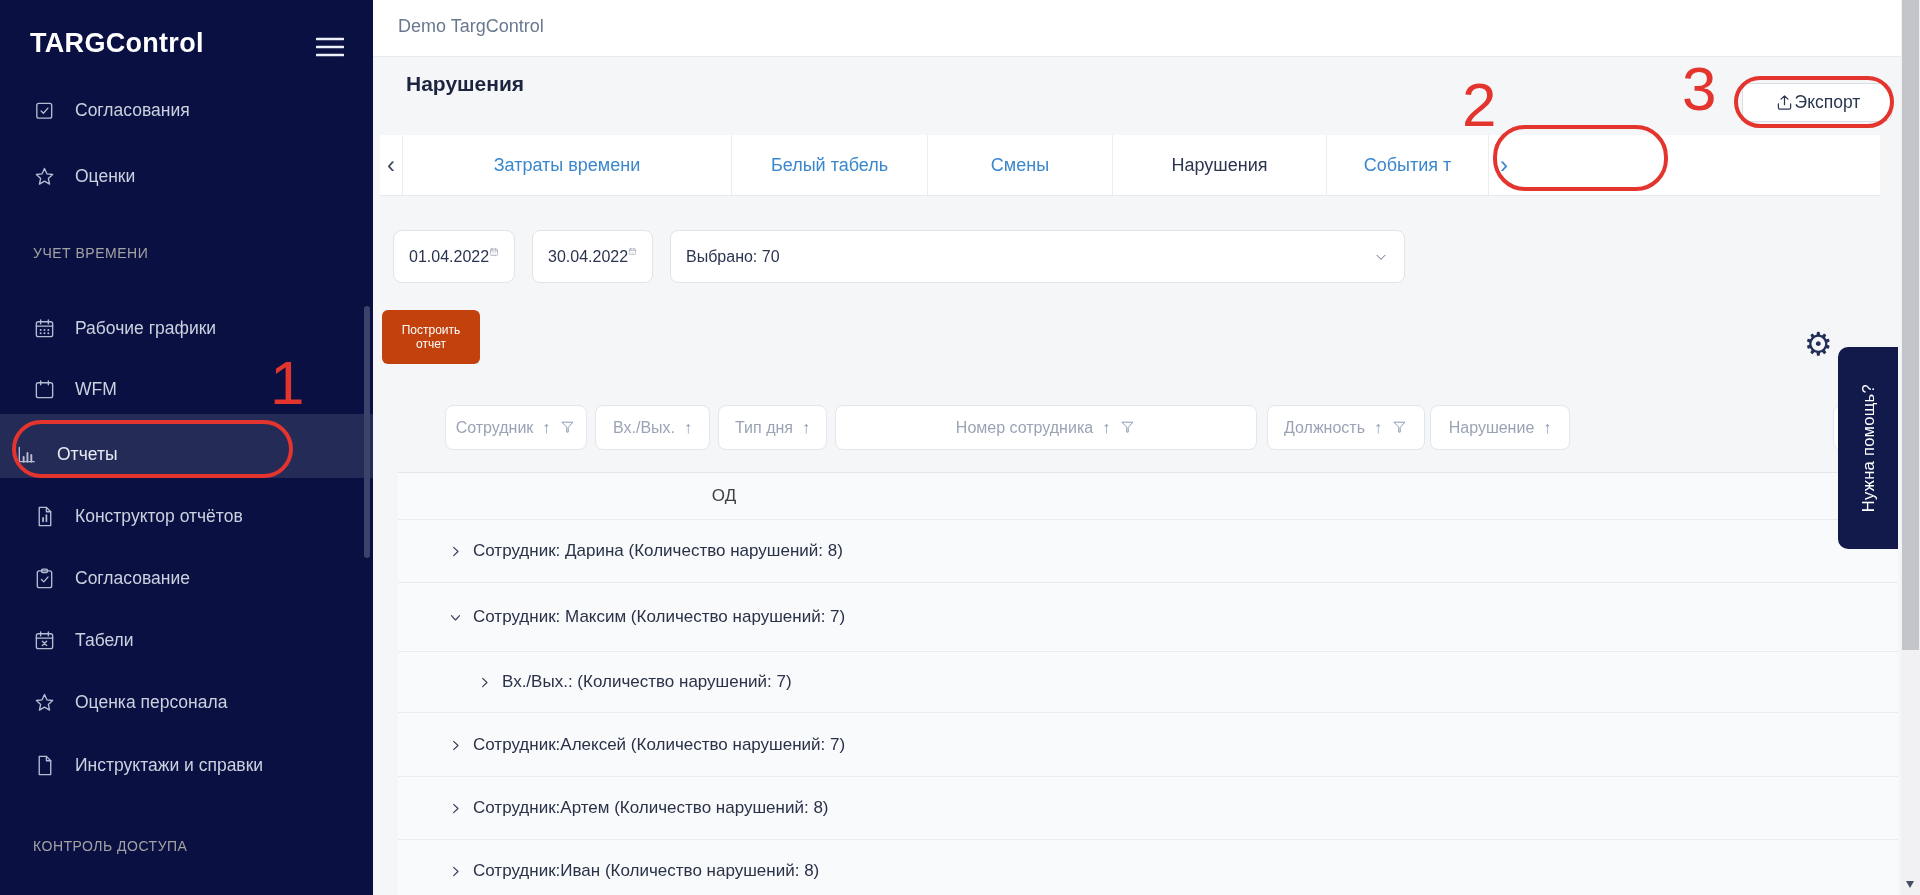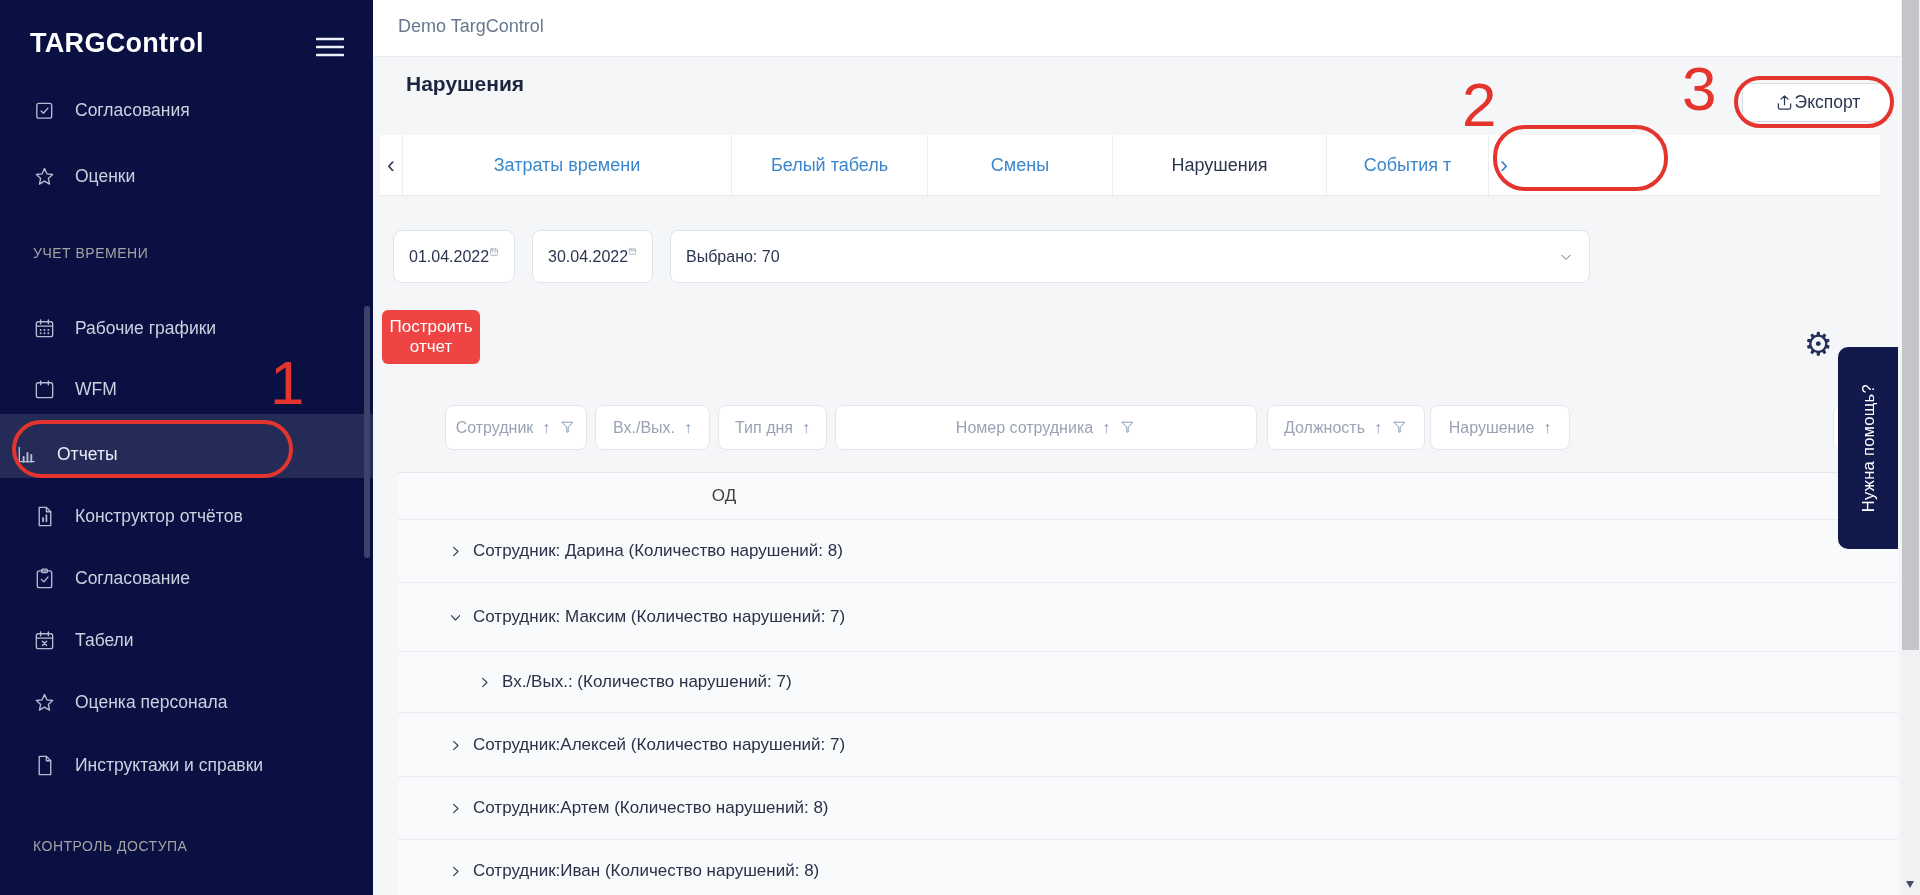--- a/index.html
+++ b/index.html
@@ -41,26 +41,26 @@
   .w-sl{width:22px}.w-t1{width:329px}.w-t2{width:196px}.w-t3{width:185px}.w-t4{width:361px}
   .w-t5{width:214px}.w-t6{width:162px}.w-sr{width:31px}
   .tab.active{color:#2b3550;}
 
   
   .fbox{position:absolute;height:53px;background:#fff;border:1px solid #dfe3ea;border-radius:8px;
         display:flex;align-items:center;justify-content:space-between;padding:0 15px;
         font-size:16px;color:#2b3550;box-sizing:border-box;cursor:pointer;}
   .date1{left:393px;top:230px;width:122px;border-radius:9px;}
   .date2{left:532px;top:230px;width:121px;}
-  .select{left:670px;top:230px;width:920px;}
+  .select{left:670px;top:230px;width:735px;}
   .cal-ic{width:20px;height:20px;color:#8b95a8;}
   .chev-ic{width:16px;height:16px;color:#5a6680;}
 
-  .build-btn{position:absolute;left:382px;top:310px;width:98px;height:54px;background:#ef4444;border:none;
-             border-radius:6px;color:#fff;font-size:17px;font-family:inherit;cursor:pointer;}
+  .build-btn{position:absolute;left:382px;top:310px;width:98px;height:54px;background:#c2410c;border:none;
+             border-radius:6px;color:#fff;font-size:12px;font-family:inherit;cursor:pointer;}
 
   .gear{position:absolute;left:1804px;top:328px;font-size:32px;color:#223058;line-height:1;cursor:pointer;}
 
   
   .chip{position:absolute;top:405px;height:45px;background:#fff;border:1px solid #e3e6ed;border-radius:8px;
         display:flex;align-items:center;justify-content:center;gap:9px;font-size:16px;color:#9aa3b5;
         box-sizing:border-box;cursor:pointer;white-space:nowrap;overflow:hidden;}
   .sort-arrow{color:#8b99b8;font-size:16px;}
   .funnel-ic{width:17px;height:17px;color:#8b99b8;}
 

